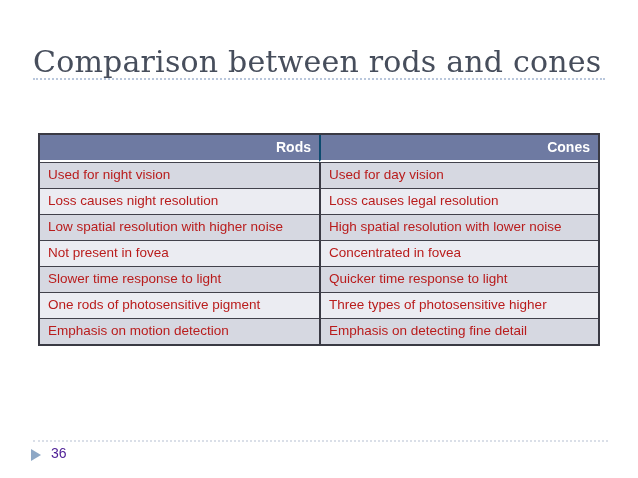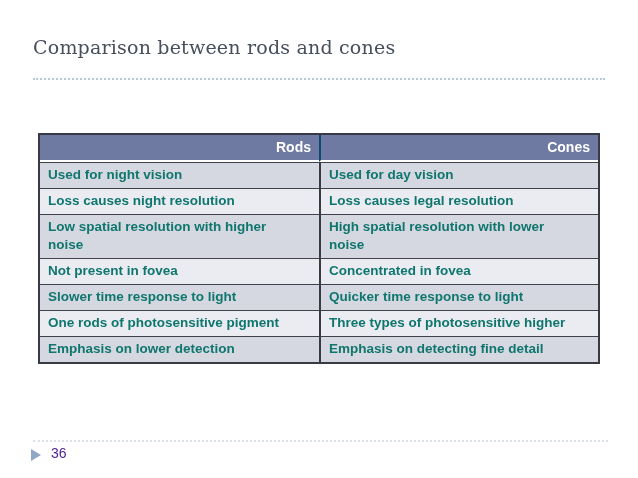--- a/index.html
+++ b/index.html
@@ -7,23 +7,23 @@
   body {
     position: relative;
     background: #ffffff;
     font-family: "Liberation Sans", sans-serif;
     overflow: hidden;
   }
 
   .slide-title {
     position: absolute;
     left: 33px;
-    top: 36px;
+    top: 44px;
     font-family: "DejaVu Serif", "Liberation Serif", serif;
-    font-size: 19px;
+    font-size: 30px;
     font-weight: 400;
     color: #474E5C;
     letter-spacing: 0.2px;
     white-space: nowrap;
   }
 
   .title-rule {
     position: absolute;
     left: 33px;
     top: 78px;
@@ -52,26 +52,25 @@
     padding: 3px 8px 4px 8px;
     line-height: 18px;
     border-bottom: 2px solid #ffffff;
   }
   table.comparison th + th {
     border-left: 2px solid #0c4a6e;
     padding-left: 20px;
   }
   table.comparison td {
     font-size: 13.5px;
-    color: #0f766e;
+    color: #b91c1c;
     padding: 3px 18px 4px 8px;
     line-height: 18px;
     vertical-align: top;
     border-top: 1.5px solid #41414B;
-    font-weight: bold;
   }
   table.comparison td + td {
     border-left: 2px solid #3A3A44;
   }
   table.comparison tbody tr:nth-child(odd) td { background: #D6D8E1; }
   table.comparison tbody tr:nth-child(even) td { background: #EBECF2; }
 
   .footer-rule {
     position: absolute;
     left: 33px;
@@ -132,21 +131,21 @@
     </tr>
     <tr>
       <td>Slower time response to light</td>
       <td>Quicker time response to light</td>
     </tr>
     <tr>
       <td>One rods of photosensitive pigment</td>
       <td>Three types of photosensitive higher</td>
     </tr>
     <tr>
-      <td>Emphasis on lower detection</td>
+      <td>Emphasis on motion detection</td>
       <td>Emphasis on detecting fine detail</td>
     </tr>
   </tbody>
 </table>
 
 <div class="footer-rule"></div>
 <div class="page-marker"></div>
 <div class="page-number">36</div>
 
 </body></html>

